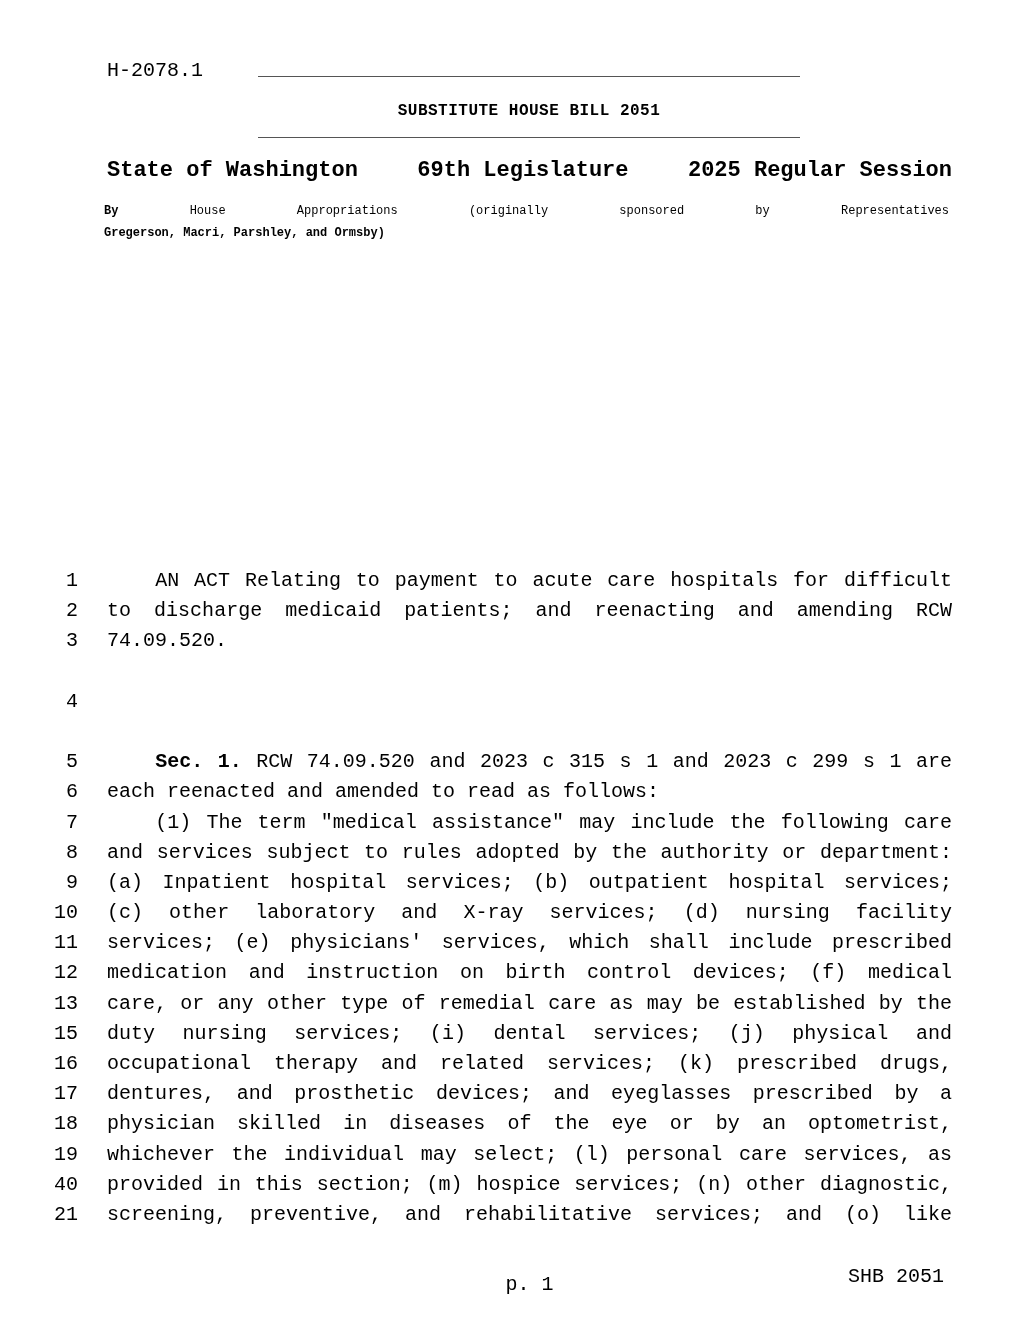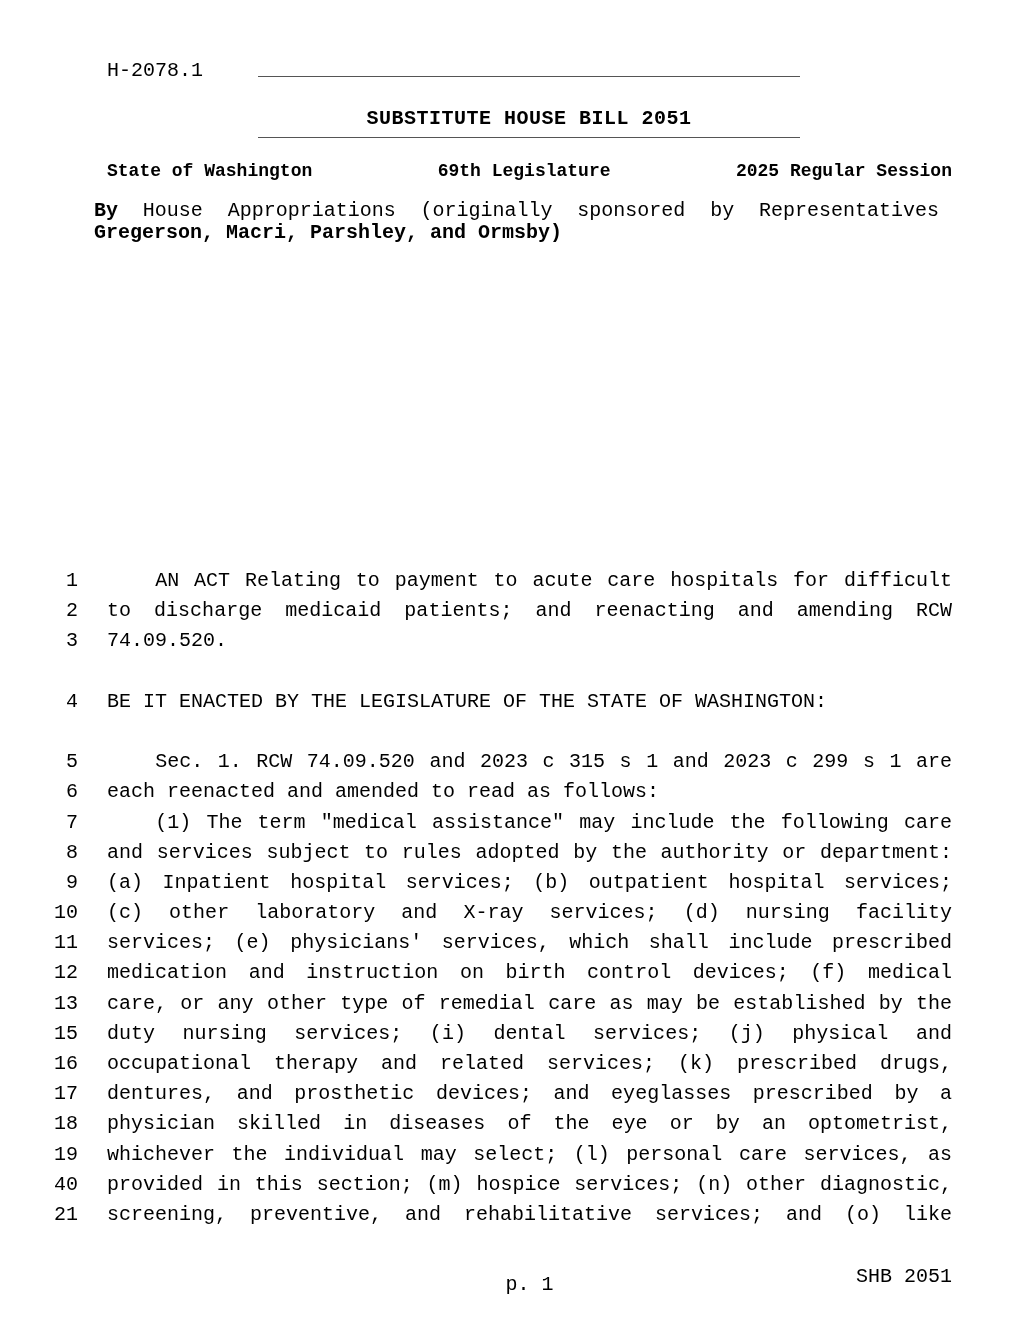--- a/index.html
+++ b/index.html
@@ -56,50 +56,50 @@
     width: 542px;
     height: 0;
     border-top: 1.6px solid #555555;
   }
   .rule-top { top: 76px; }
   .rule-bottom { top: 137px; }
 
   .bill-title {
     position: absolute;
     left: 258px;
-    top: 106px;
+    top: 98px;
     width: 542px;
     text-align: center;
-    font-size: 20px;
+    font-size: 16px;
     line-height: 26px;
     font-weight: bold;
     letter-spacing: 0.5px;
     white-space: pre;
   }
 
   .session-row {
     position: absolute;
     left: 107px;
     top: 158px;
     width: 845px;
     display: flex;
     justify-content: space-between;
     align-items: baseline;
-    font-size: 18px;
+    font-size: 22px;
     line-height: 26px;
     font-weight: bold;
     white-space: pre;
   }
 
   .sponsor-block {
     position: absolute;
-    left: 94px;
+    left: 104px;
     top: 200px;
     width: 845px;
-    font-size: 20px;
+    font-size: 12px;
     line-height: 22px;
   }
   .sponsor-line {
     white-space: pre;
     margin: 0;
     padding: 0;
   }
   .sponsor-line-1 {
     text-align: justify;
     text-align-last: justify;
@@ -151,21 +151,21 @@
   .line-text.just {
     white-space: normal;
     text-align: justify;
     text-align-last: justify;
     word-spacing: 0;
   }
   .line-text.flush {
     white-space: pre;
     text-align: left;
   }
-  .bold { font-weight: normal; }
+  .bold { font-weight: bold; }
 
   
   .footer {
     position: absolute;
     left: 107px;
     top: 1262px;
     width: 845px;
     height: 30px;
     font-size: 20px;
     line-height: 30px;
@@ -174,21 +174,21 @@
     position: absolute;
     left: 0;
     top: 0;
     width: 845px;
     text-align: center;
     white-space: pre;
     margin-top: 8px;
   }
   .footer-right {
     position: absolute;
-    right: 0;
+    right: 8px;
     top: 0;
     text-align: right;
     white-space: pre;
   }
 </style>
 </head>
 <body>
 
 <div class="page">
 
@@ -226,21 +226,20 @@
         <span class="line-num">2</span>
         <span class="line-text just">to discharge medicaid patients; and reenacting and amending RCW</span>
       </div>
       <div class="line">
         <span class="line-num">3</span>
         <span class="line-text flush">74.09.520.</span>
       </div>
       <div class="line line-blank"></div>
       <div class="line">
         <span class="line-num">4</span>
-        <span class="line-text flush">BE IT ENACTED BY THE LEGISLATURE OF THE STATE OF WASHINGTON:</span>
       </div>
       <div class="line line-blank"></div>
       <div class="line">
         <span class="line-num">5</span>
         <span class="line-text just"><span style="display: inline-block; width: 48.2px;"></span><span class="bold">Sec. 1.</span> RCW 74.09.520 and 2023 c 315 s 1 and 2023 c 299 s 1 are</span>
       </div>
       <div class="line">
         <span class="line-num">6</span>
         <span class="line-text flush">each reenacted and amended to read as follows:</span>
       </div>

